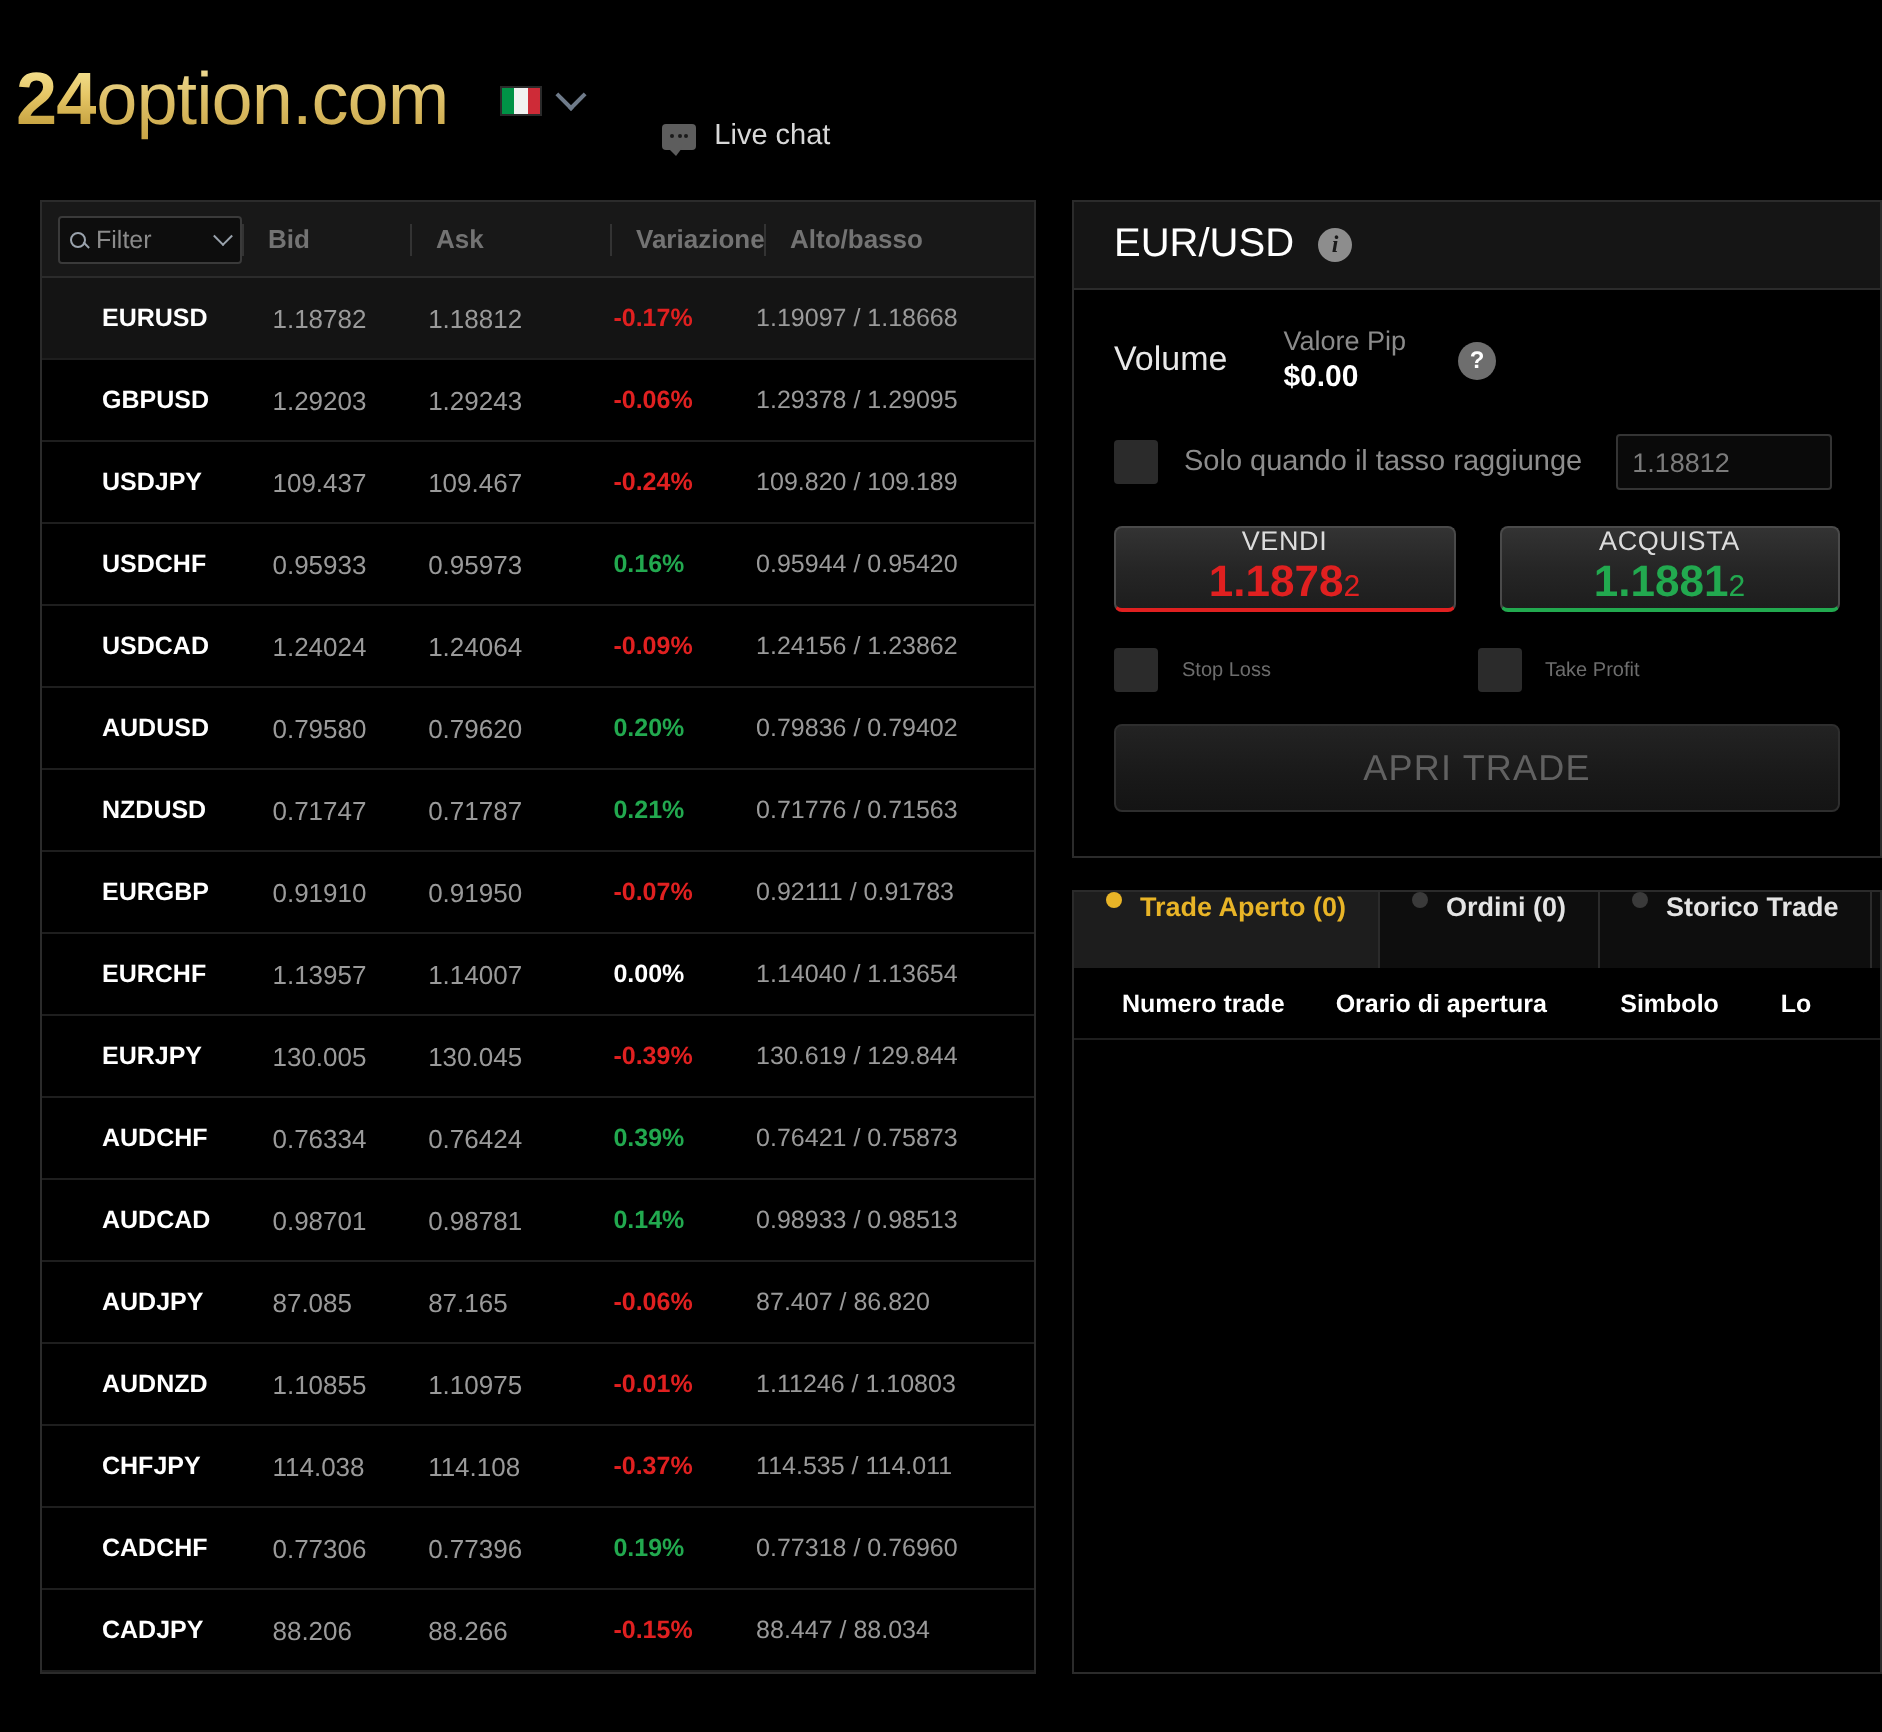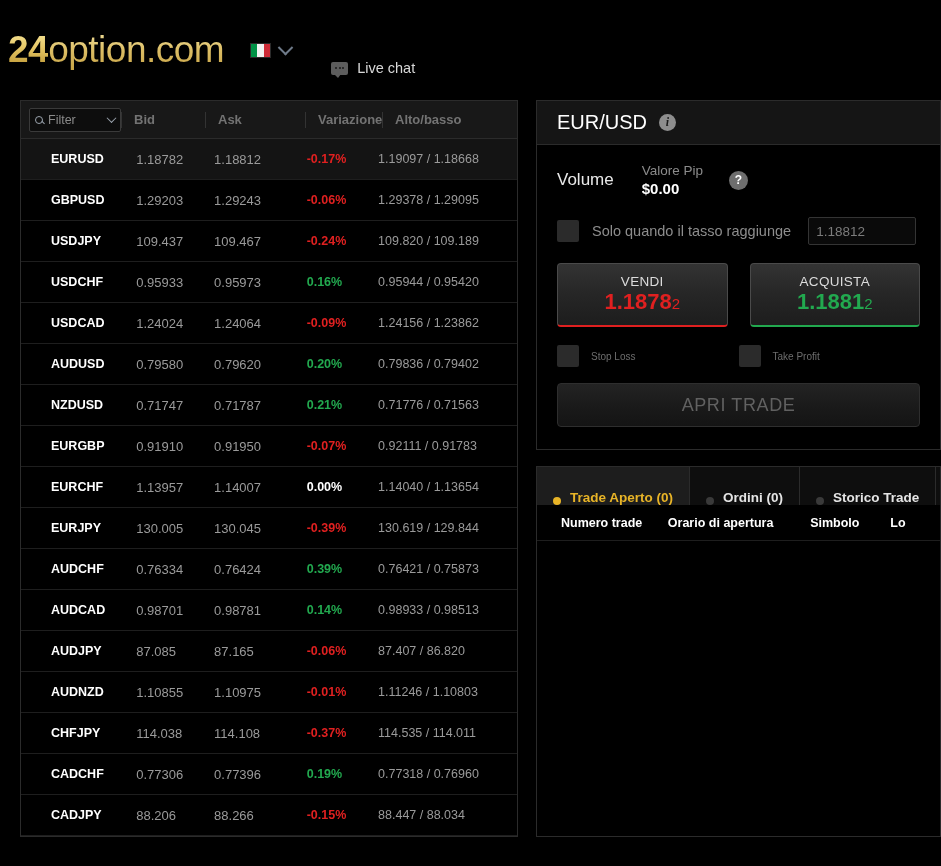--- a/index.html
+++ b/index.html
@@ -230,21 +230,21 @@
     background: #0a0a0a; margin-left: 4px;
   }
   .rate-input {
     flex: 1; border: 0; outline: 0; background: transparent;
     color: #7c7c7c; font-size: 13.5px; padding-left: 7px;
     font-family: "Liberation Sans", sans-serif;
   }
 
   .dealrow { display: flex; gap: 22px; margin-top: 18px; }
   .deal {
-    flex: 1; height: 64px;
+    flex: 1; height: 43px;
     background: linear-gradient(180deg, #333333 0%, #262626 50%, #1d1d1d 100%);
     border: 1px solid #4a4a4a;
     border-radius: 4px;
     display: flex; flex-direction: column;
     align-items: center; justify-content: center;
     cursor: pointer;
   }
   .deal.sell { border-bottom: 2px solid #e02020; }
   .deal.buy  { border-bottom: 2px solid #22a94f; }
   .deal-label { color: #dcdcdc; font-size: 13.5px; letter-spacing: .3px; }
@@ -271,21 +271,21 @@
   
   .bottom {
     border: 1px solid #2b2b2b;
     background: #000;
     flex: 1;
     display: flex; flex-direction: column;
     overflow: hidden;
   }
   .tabs { display: flex; height: 38px; background: #0e0e0e; }
   .tab {
-    display: flex; align-items: flex-end; gap: 9px;
+    display: flex; align-items: flex-start; gap: 9px;
     padding: 0 16px;
     border-right: 1px solid #2b2b2b;
     color: #e4e4e4; font-size: 13.5px; font-weight: 700;
     white-space: nowrap;
     cursor: pointer;
   }
   .tab .dot {
     width: 8px; height: 8px; border-radius: 50%;
     background: #3a3a3a; flex: none;
   }

